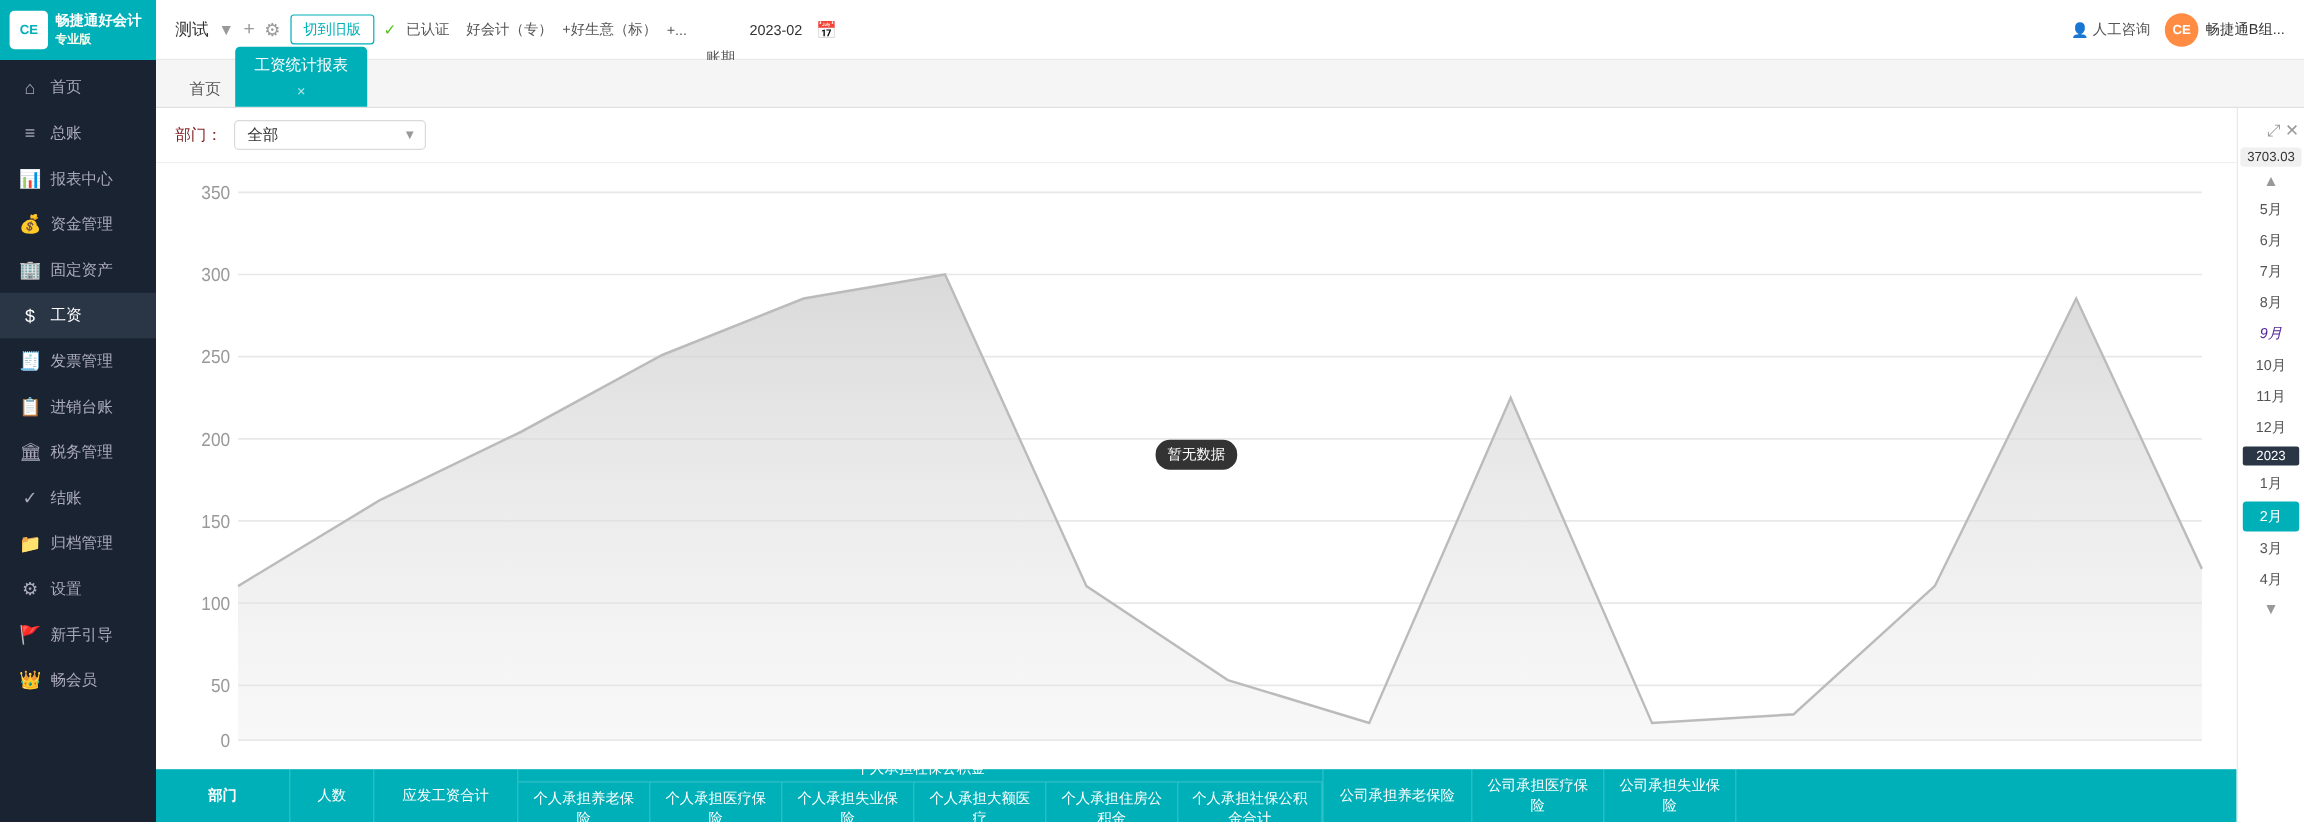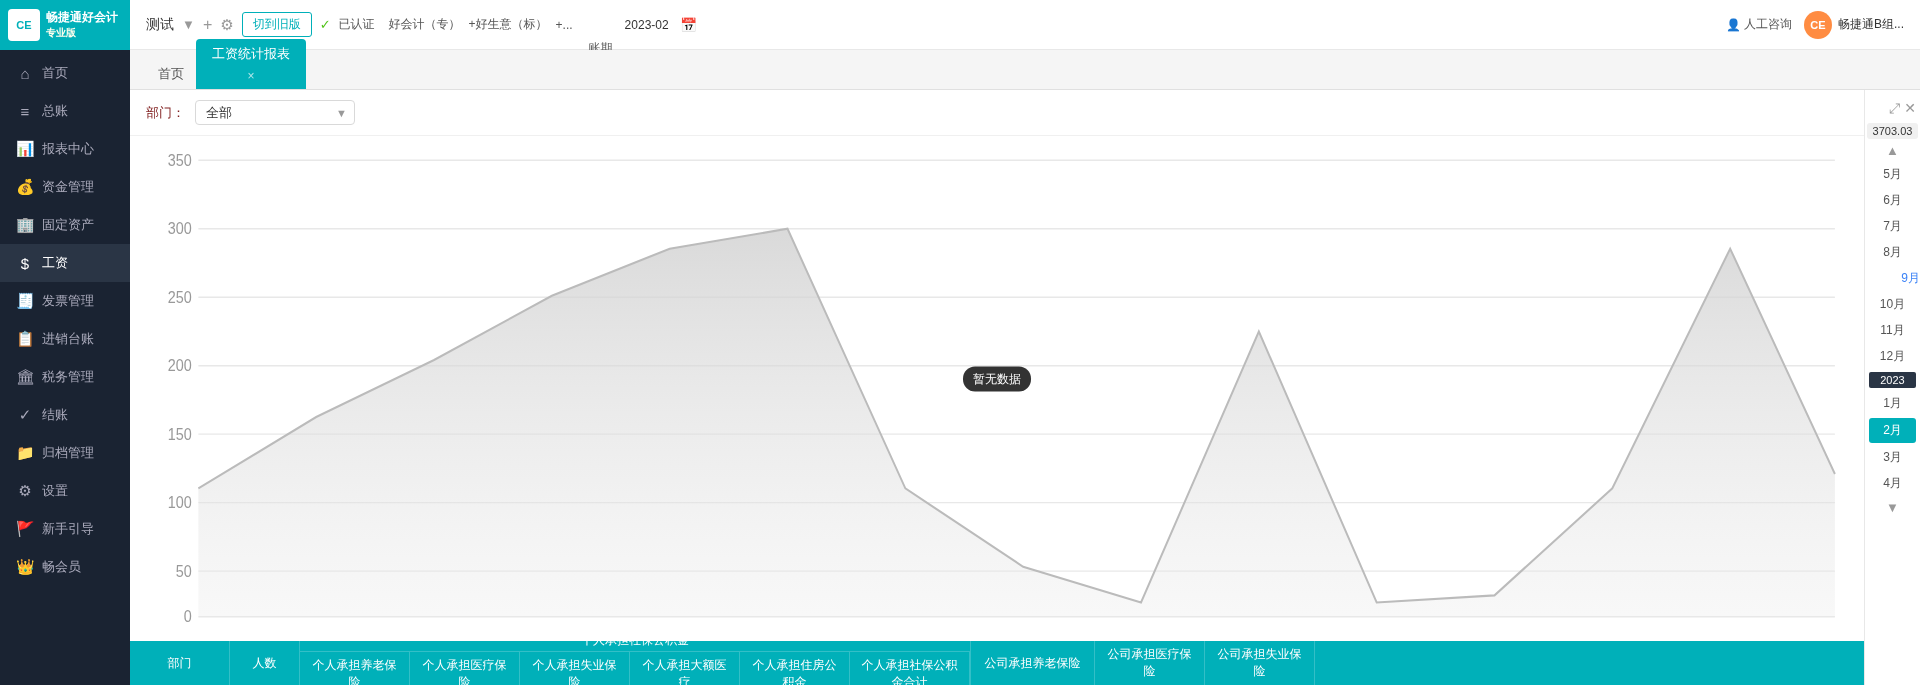--- a/index.html
+++ b/index.html
@@ -469,22 +469,23 @@
 
             <path d="M40,240 L130,190 L220,150 L310,105 L400,72 L490,58 L580,240 L670,295 L760,320 L850,130 L940,320 L1030,315 L1120,240 L1210,72 L1290,230 L1290,330 L40,330 Z" fill="url(#areaGrad)" stroke="none"></path>
 
             <path d="M40,240 L130,190 L220,150 L310,105 L400,72 L490,58 L580,240 L670,295 L760,320 L850,130 L940,320 L1030,315 L1120,240 L1210,72 L1290,230" fill="none" stroke="#bbb" stroke-width="1.5"></path>
           </svg>
           <div class="chart-tooltip">暂无数据</div>
         </div>
       </div>
 
       <div class="table-footer">
-        <div class="table-header-cell" style="width:100px;">部门</div>
+        <div class="table-header-cell" style="width:112px;font-weight:bold;">部门</div>
         <div class="table-header-cell" style="width:70px;">人数</div>
+        <div class="table-header-cell" style="width:120px;">应发工资合计</div>
 
         <div style="display:flex; flex-direction:column; border-right:1px solid rgba(255,255,255,0.2);">
           <div class="table-header-group-title" style="padding:2px 0; border-bottom:1px solid rgba(255,255,255,0.2); font-size:12px; color:white; text-align:center;">个人承担社保公积金</div>
           <div style="display:flex;">
             <div class="table-header-cell" style="width:110px; border-right:1px solid rgba(255,255,255,0.2);">个人承担养老保险</div>
             <div class="table-header-cell" style="width:110px; border-right:1px solid rgba(255,255,255,0.2);">个人承担医疗保险</div>
             <div class="table-header-cell" style="width:110px; border-right:1px solid rgba(255,255,255,0.2);">个人承担失业保险</div>
             <div class="table-header-cell" style="width:110px; border-right:1px solid rgba(255,255,255,0.2);">个人承担大额医疗</div>
             <div class="table-header-cell" style="width:110px; border-right:1px solid rgba(255,255,255,0.2);">个人承担住房公积金</div>
             <div class="table-header-cell" style="width:120px;">个人承担社保公积金合计</div>
@@ -501,21 +502,21 @@
         <span style="font-size:14px; color:#999; cursor:pointer;">⤢</span>
         <span style="font-size:14px; color:#999; cursor:pointer;">✕</span>
       </div>
       <div class="right-panel-date" style="font-size:11px; margin-top:6px; background:#f0f0f0; border-radius:3px; padding:2px 4px; width:94%; text-align:center;">3703.03</div>
       <div class="right-panel-nav-arrow" style="font-size:13px; color:#999;">▲</div>
       <div style="display:flex;flex-direction:column; width:100%; gap:1px;">
         <div class="right-panel-nav-item" style="font-size:12px; color:#555; padding:4px 0; text-align:center; cursor:pointer;">5月</div>
         <div class="right-panel-nav-item" style="font-size:12px; color:#555; padding:4px 0; text-align:center; cursor:pointer;">6月</div>
         <div class="right-panel-nav-item" style="font-size:12px; color:#555; padding:4px 0; text-align:center; cursor:pointer;">7月</div>
         <div class="right-panel-nav-item" style="font-size:12px; color:#555; padding:4px 0; text-align:center; cursor:pointer;">8月</div>
-        <div class="right-panel-nav-item" style="font-size:12px; color:#3b82f6; padding:4px 0; text-align:right; cursor:pointer;">9月</div>
+        <div class="right-panel-nav-item" style="font-size:12px; color:#4c1d95; padding:4px 0; text-align:center; cursor:pointer;font-style:italic;">9月</div>
         <div class="right-panel-nav-item" style="font-size:12px; color:#555; padding:4px 0; text-align:center; cursor:pointer;">10月</div>
         <div class="right-panel-nav-item" style="font-size:12px; color:#555; padding:4px 0; cursor:pointer;">11月</div>
         <div class="right-panel-nav-item" style="font-size:12px; color:#555; padding:4px 0; text-align:center; cursor:pointer;">12月</div>
         <div style="background:#2a3545; color:white; font-size:11px; padding:2px 4px; text-align:center; border-radius:2px; margin:2px 4px;">2023</div>
         <div class="right-panel-nav-item" style="font-size:12px; color:#555; padding:4px 0; text-align:center; cursor:pointer;">1月</div>
         <div class="right-panel-nav-item active" style="font-size:12px; background:#00b0b9; color:white; padding:4px 0; text-align:center; cursor:pointer; border-radius:3px; margin:1px 4px;">2月</div>
         <div class="right-panel-nav-item" style="font-size:12px; color:#555; padding:4px 0; text-align:center; cursor:pointer;">3月</div>
         <div class="right-panel-nav-item" style="font-size:12px; color:#555; padding:4px 0; text-align:center; cursor:pointer;">4月</div>
       </div>
       <div class="right-panel-nav-arrow" style="font-size:13px; color:#999;">▼</div>

